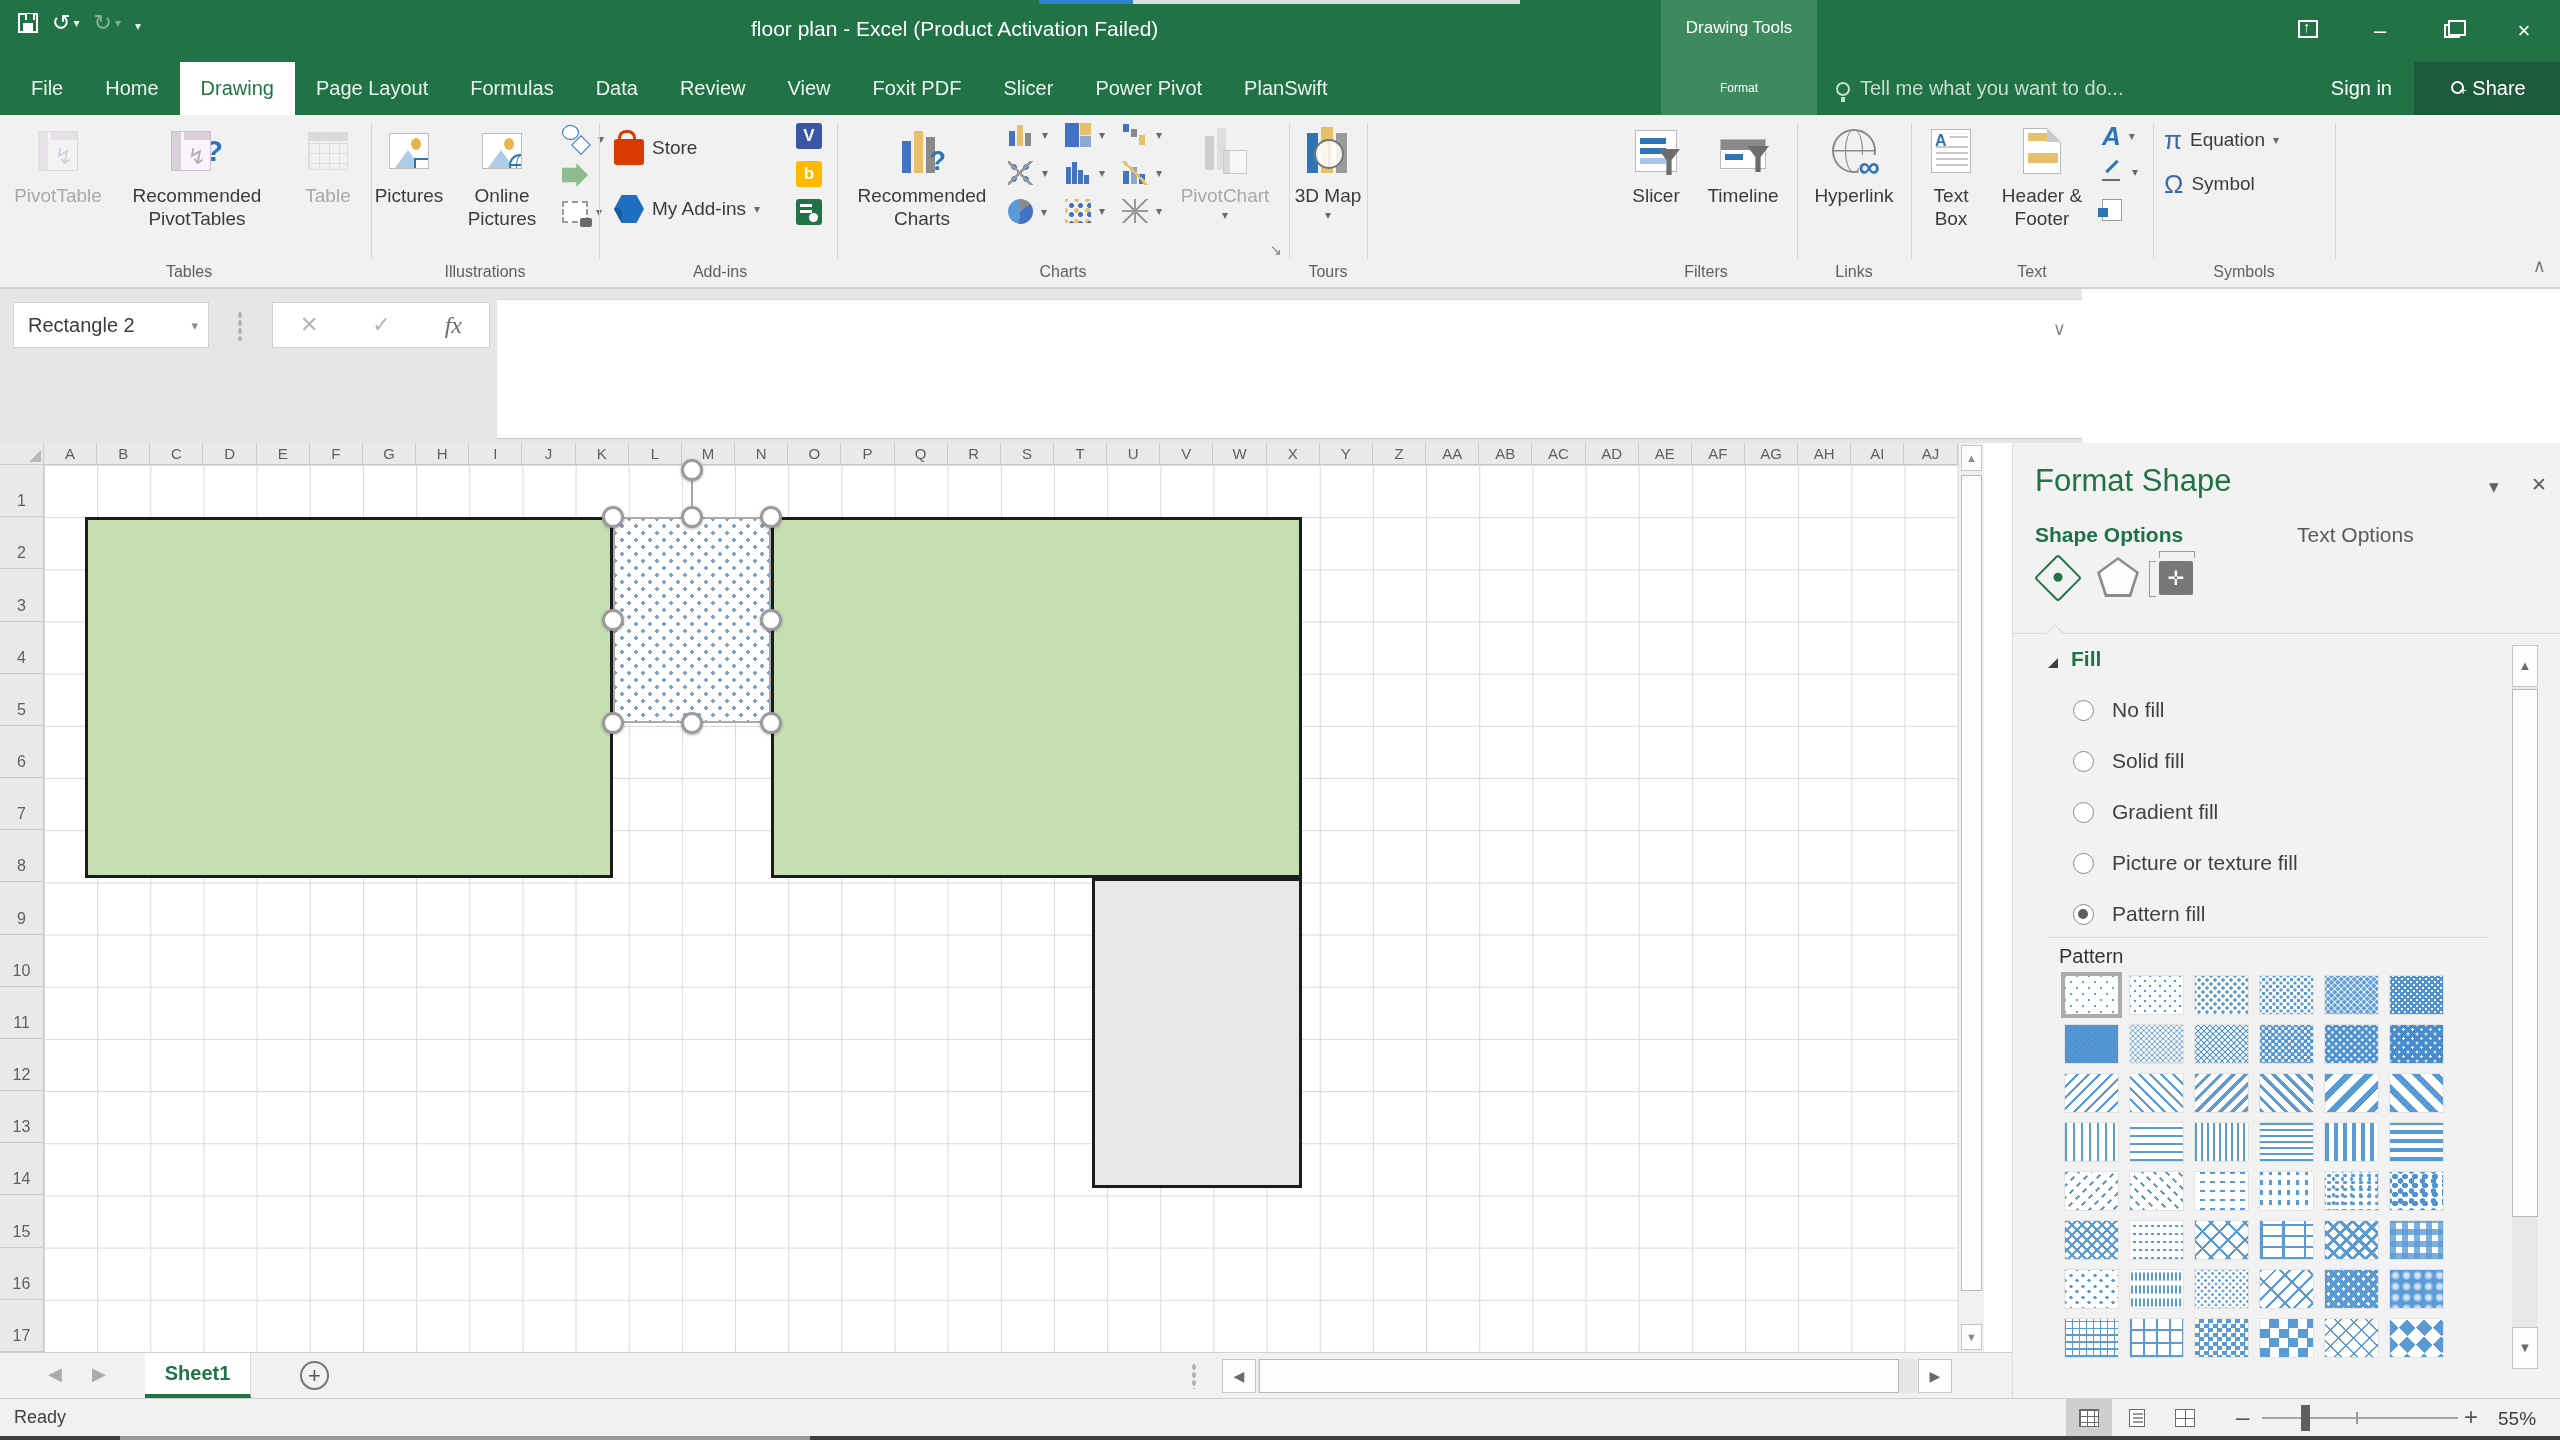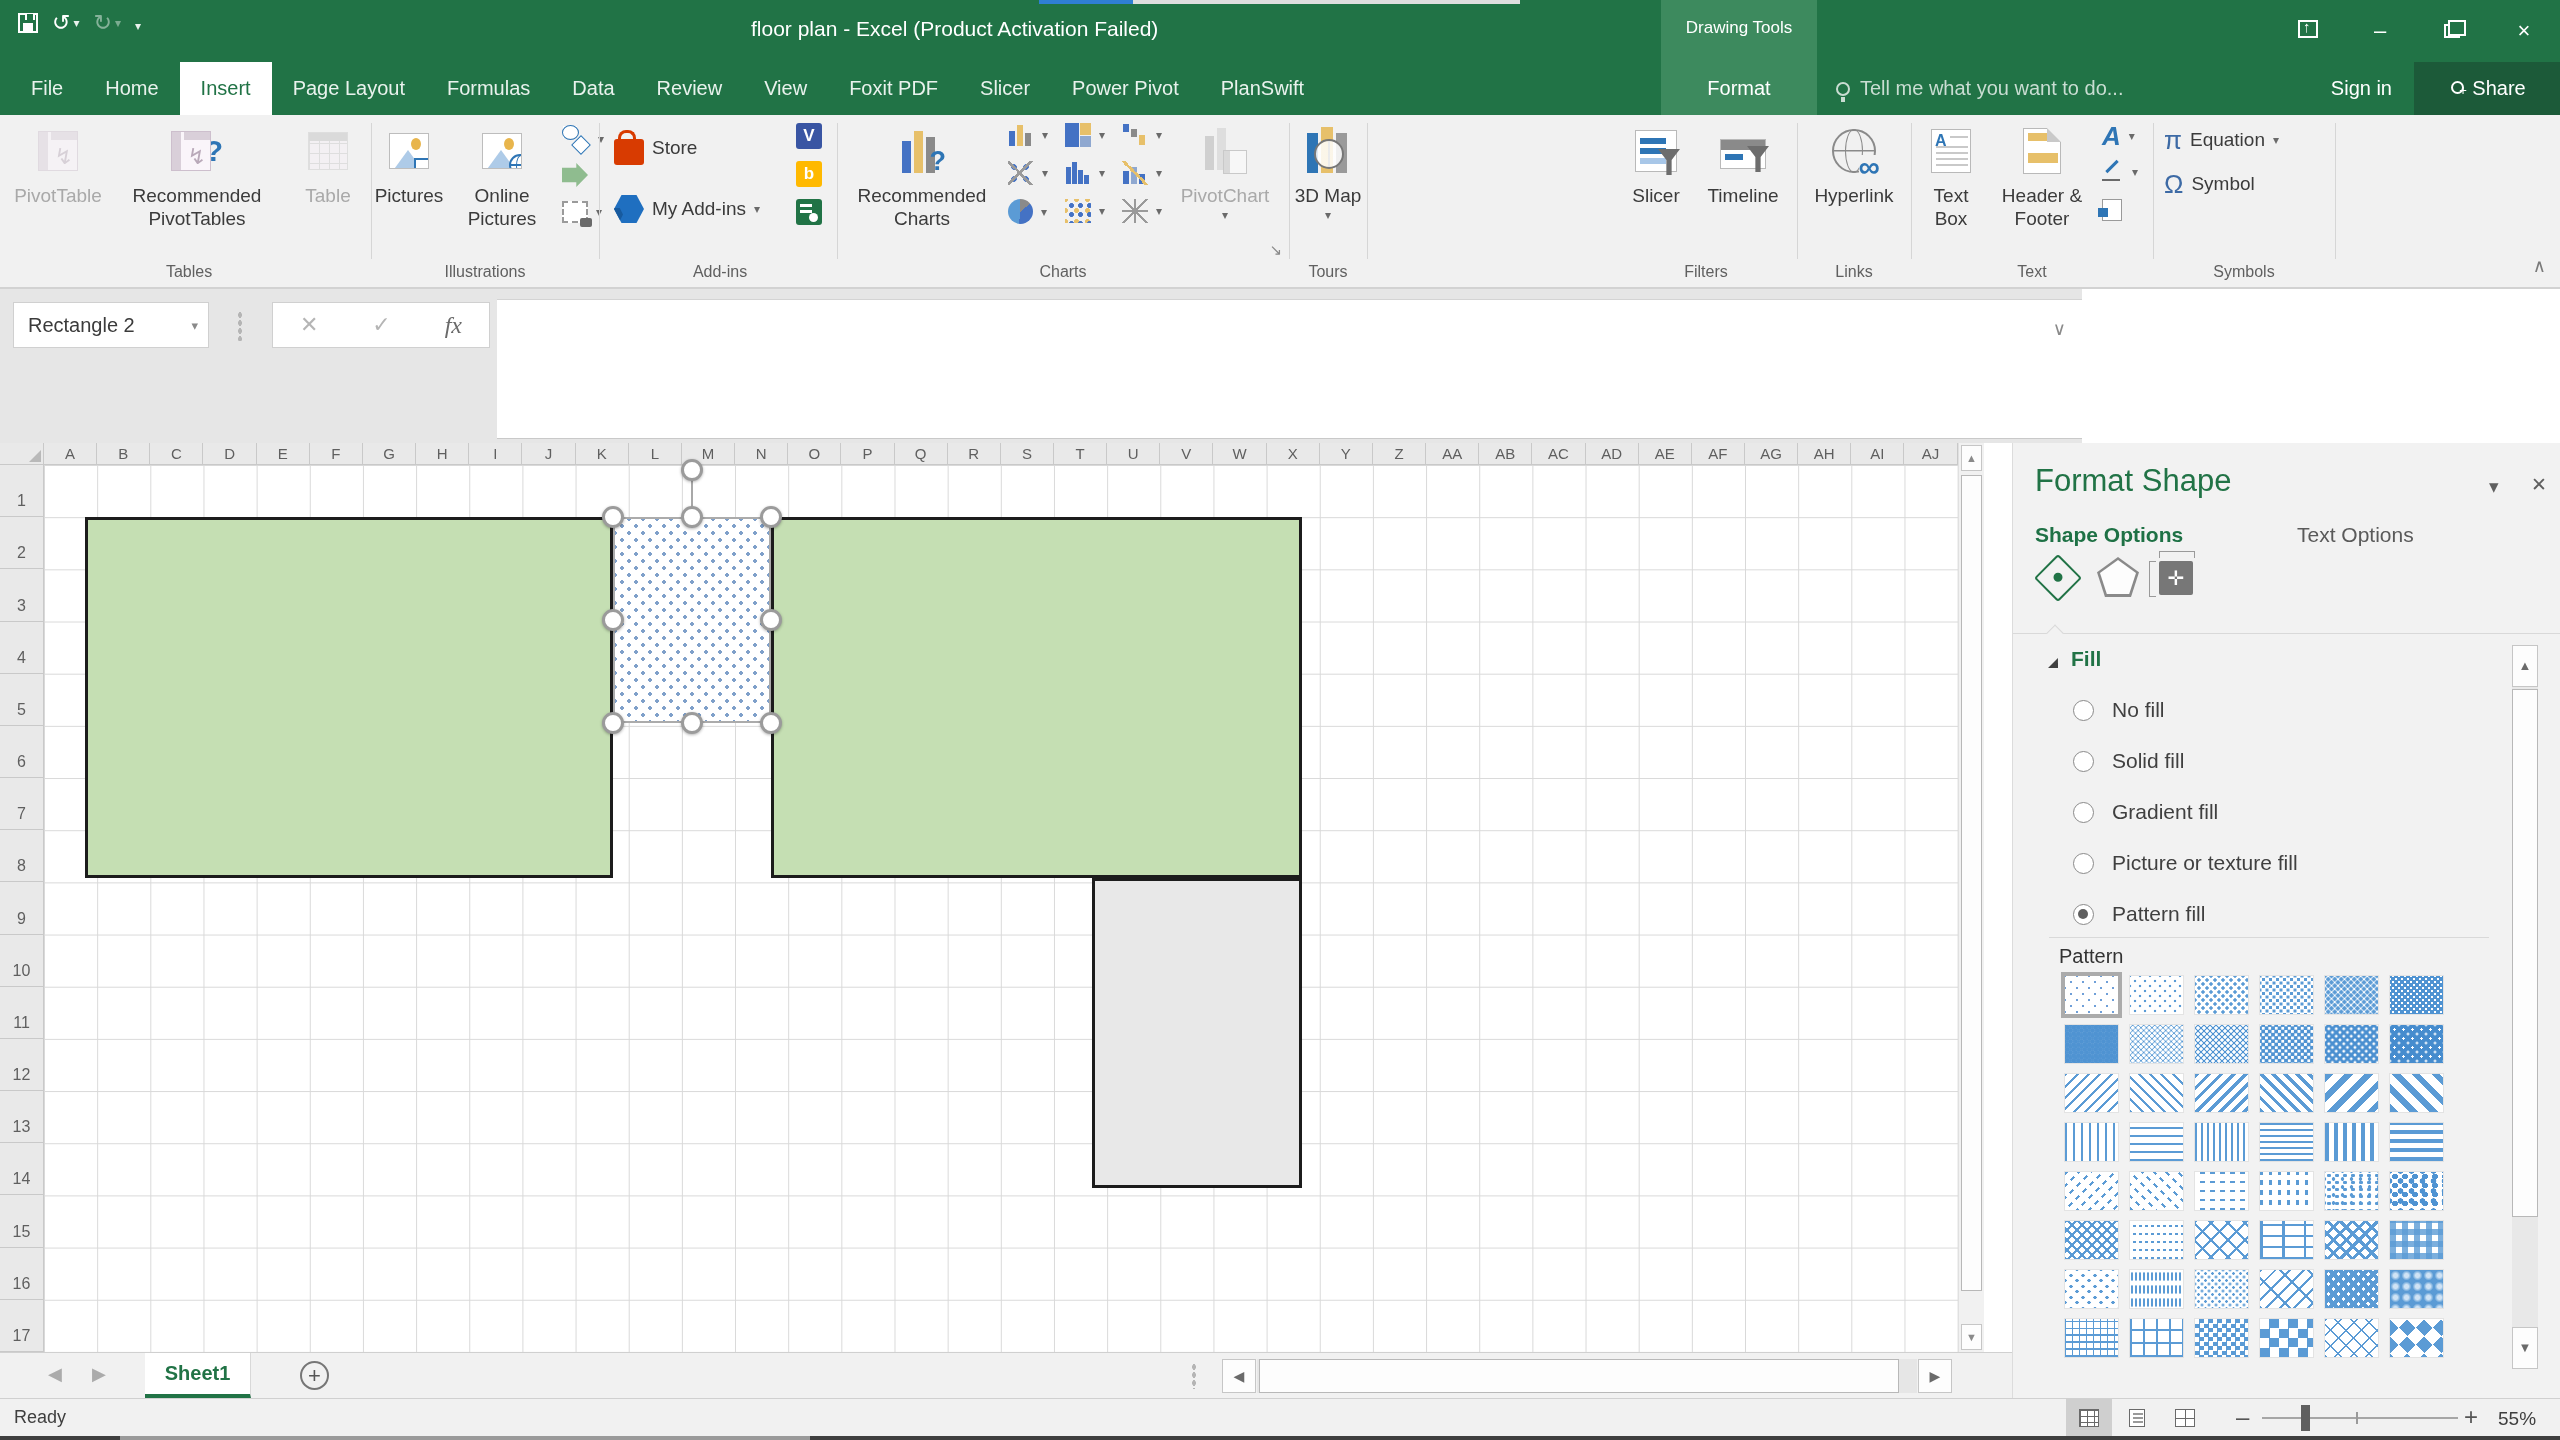--- a/index.html
+++ b/index.html
@@ -23,21 +23,21 @@
   .ctxlabel{position:absolute;left:1661px;top:18px;width:156px;text-align:center;color:#fff;font-size:17px}
   .winctl{position:absolute;right:0;top:0;height:62px;display:flex;align-items:center;color:#fff}
   .wbtn{width:72px;text-align:center;font-size:22px}
   .i-ribdisp{display:inline-block;width:20px;height:18px;border:2px solid #fff;position:relative}
   .i-ribdisp:before{content:"↑";position:absolute;left:3px;top:-4px;font-size:15px}
   .i-restore{display:inline-block;width:16px;height:14px;border:2px solid #fff;position:relative}
   .i-restore:before{content:"";position:absolute;left:2px;top:-6px;width:14px;height:12px;border:2px solid #fff;background:#217346}
   .tabs{position:absolute;left:10px;bottom:0;height:53px;display:flex}
   .tab{padding:0 21px;line-height:53px;font-size:20px;color:#e9f2ed;white-space:nowrap}
   .tab.active{background:#fff;color:#217346}
-  .fmtab{position:absolute;left:1661px;bottom:0;width:156px;line-height:53px;text-align:center;color:#fff;font-size:20px}
+  .fmtab{position:absolute;left:1661px;bottom:0;width:156px;line-height:53px;text-align:center;color:#fff;font-size:12px}
   .tellme{position:absolute;left:1836px;bottom:0;height:53px;display:flex;align-items:center;gap:10px;color:#c9ddd2;font-size:20px}
   .i-bulb{width:14px;height:14px;border:2px solid #c9ddd2;border-radius:50%;position:relative}
   .i-bulb:after{content:"";position:absolute;left:3px;top:13px;width:4px;height:5px;background:#c9ddd2}
   .signin{position:absolute;right:168px;bottom:0;line-height:53px;color:#fff;font-size:20px}
   .share{position:absolute;right:0;bottom:0;width:146px;height:53px;background:#1c5a39;display:flex;align-items:center;justify-content:center;gap:9px;color:#fff;font-size:20px}
   .i-person{width:15px;height:15px;position:relative}
   .i-person:before{content:"";position:absolute;left:3px;top:0;width:9px;height:9px;border:2px solid #fff;border-radius:50%}
   .i-person:after{content:"+";position:absolute;left:11px;top:2px;font-size:13px}
 
   
@@ -276,21 +276,21 @@
     <div class="ctxlabel">Drawing Tools</div>
     <div class="winctl">
       <span class="wbtn"><span class="i-ribdisp"></span></span>
       <span class="wbtn">–</span>
       <span class="wbtn"><span class="i-restore"></span></span>
       <span class="wbtn">×</span>
     </div>
     <nav class="tabs">
         <div class="tab">File</div>
         <div class="tab">Home</div>
-        <div class="tab active">Insert</div>
+        <div class="tab active">Drawing</div>
         <div class="tab">Page Layout</div>
         <div class="tab">Formulas</div>
         <div class="tab">Data</div>
         <div class="tab">Review</div>
         <div class="tab">View</div>
         <div class="tab">Foxit PDF</div>
         <div class="tab">Slicer</div>
         <div class="tab">Power Pivot</div>
         <div class="tab">PlanSwift</div>
       </nav>

